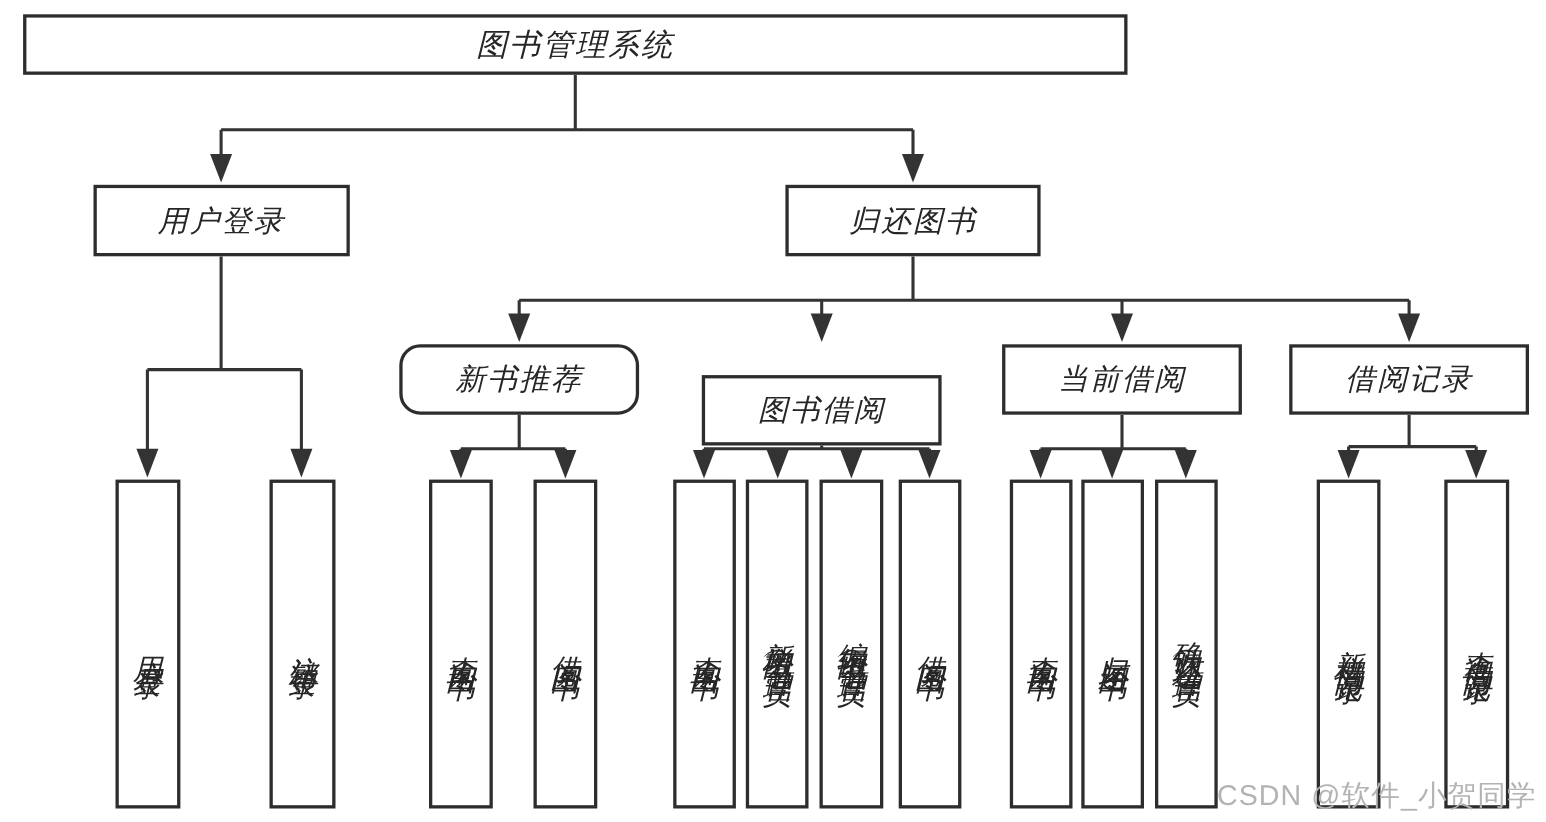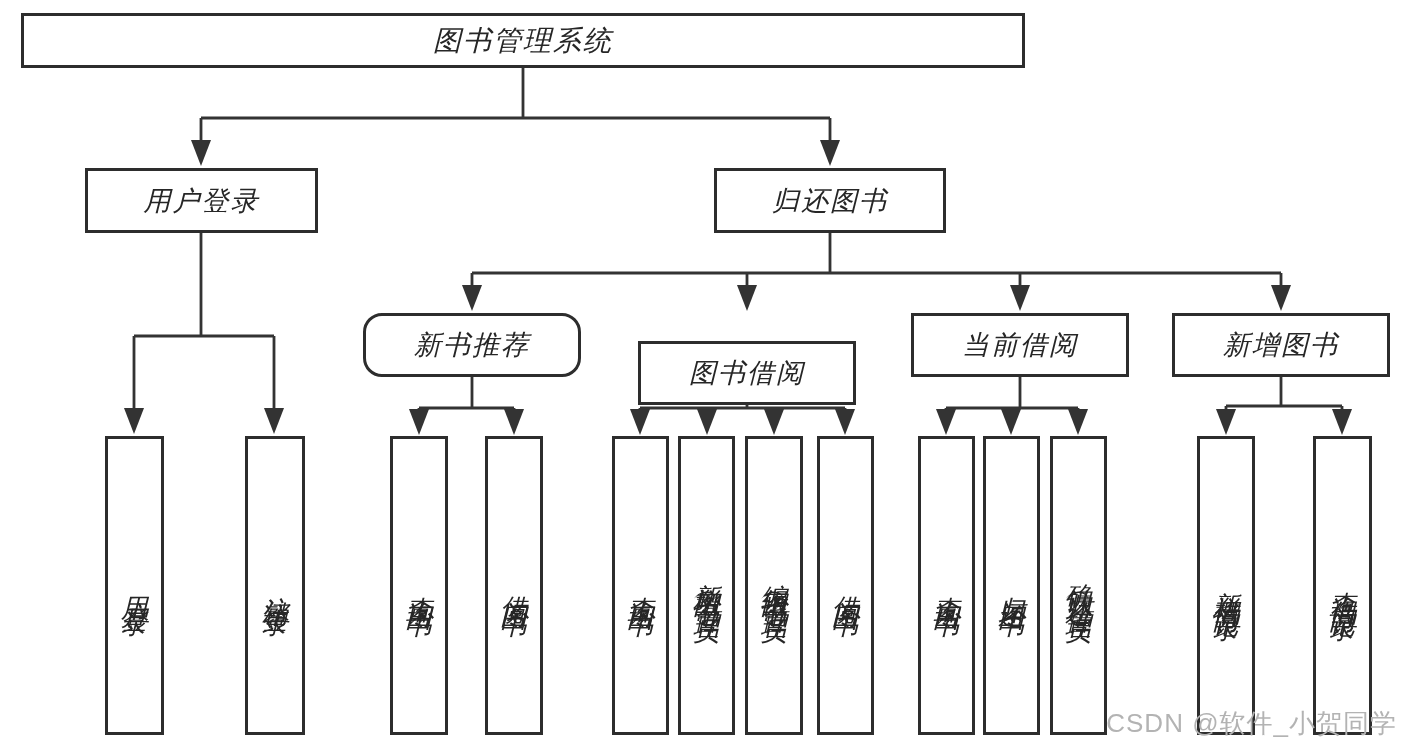--- a/index.html
+++ b/index.html
@@ -90,21 +90,21 @@
   <div class="node hbox" style="left:363px;top:313px;width:218px;height:64px;border-radius:19px;">
     <span>新书推荐</span>
   </div>
   <div class="node hbox" style="left:638px;top:313px;width:218px;height:64px;margin-top:28px;">
     <span>图书借阅</span>
   </div>
   <div class="node hbox" style="left:911px;top:313px;width:218px;height:64px;">
     <span>当前借阅</span>
   </div>
   <div class="node hbox" style="left:1172px;top:313px;width:218px;height:64px;">
-    <span>新增图书</span>
+    <span>借阅记录</span>
   </div>
 
   <div class="node vbox" style="left:105px;top:436px;width:59px;height:299px;">
     <span>用户登录</span>
   </div>
   <div class="node vbox" style="left:245px;top:436px;width:60px;height:299px;">
     <span>注销登录</span>
   </div>
 
   <div class="node vbox" style="left:390px;top:436px;width:58px;height:299px;">

